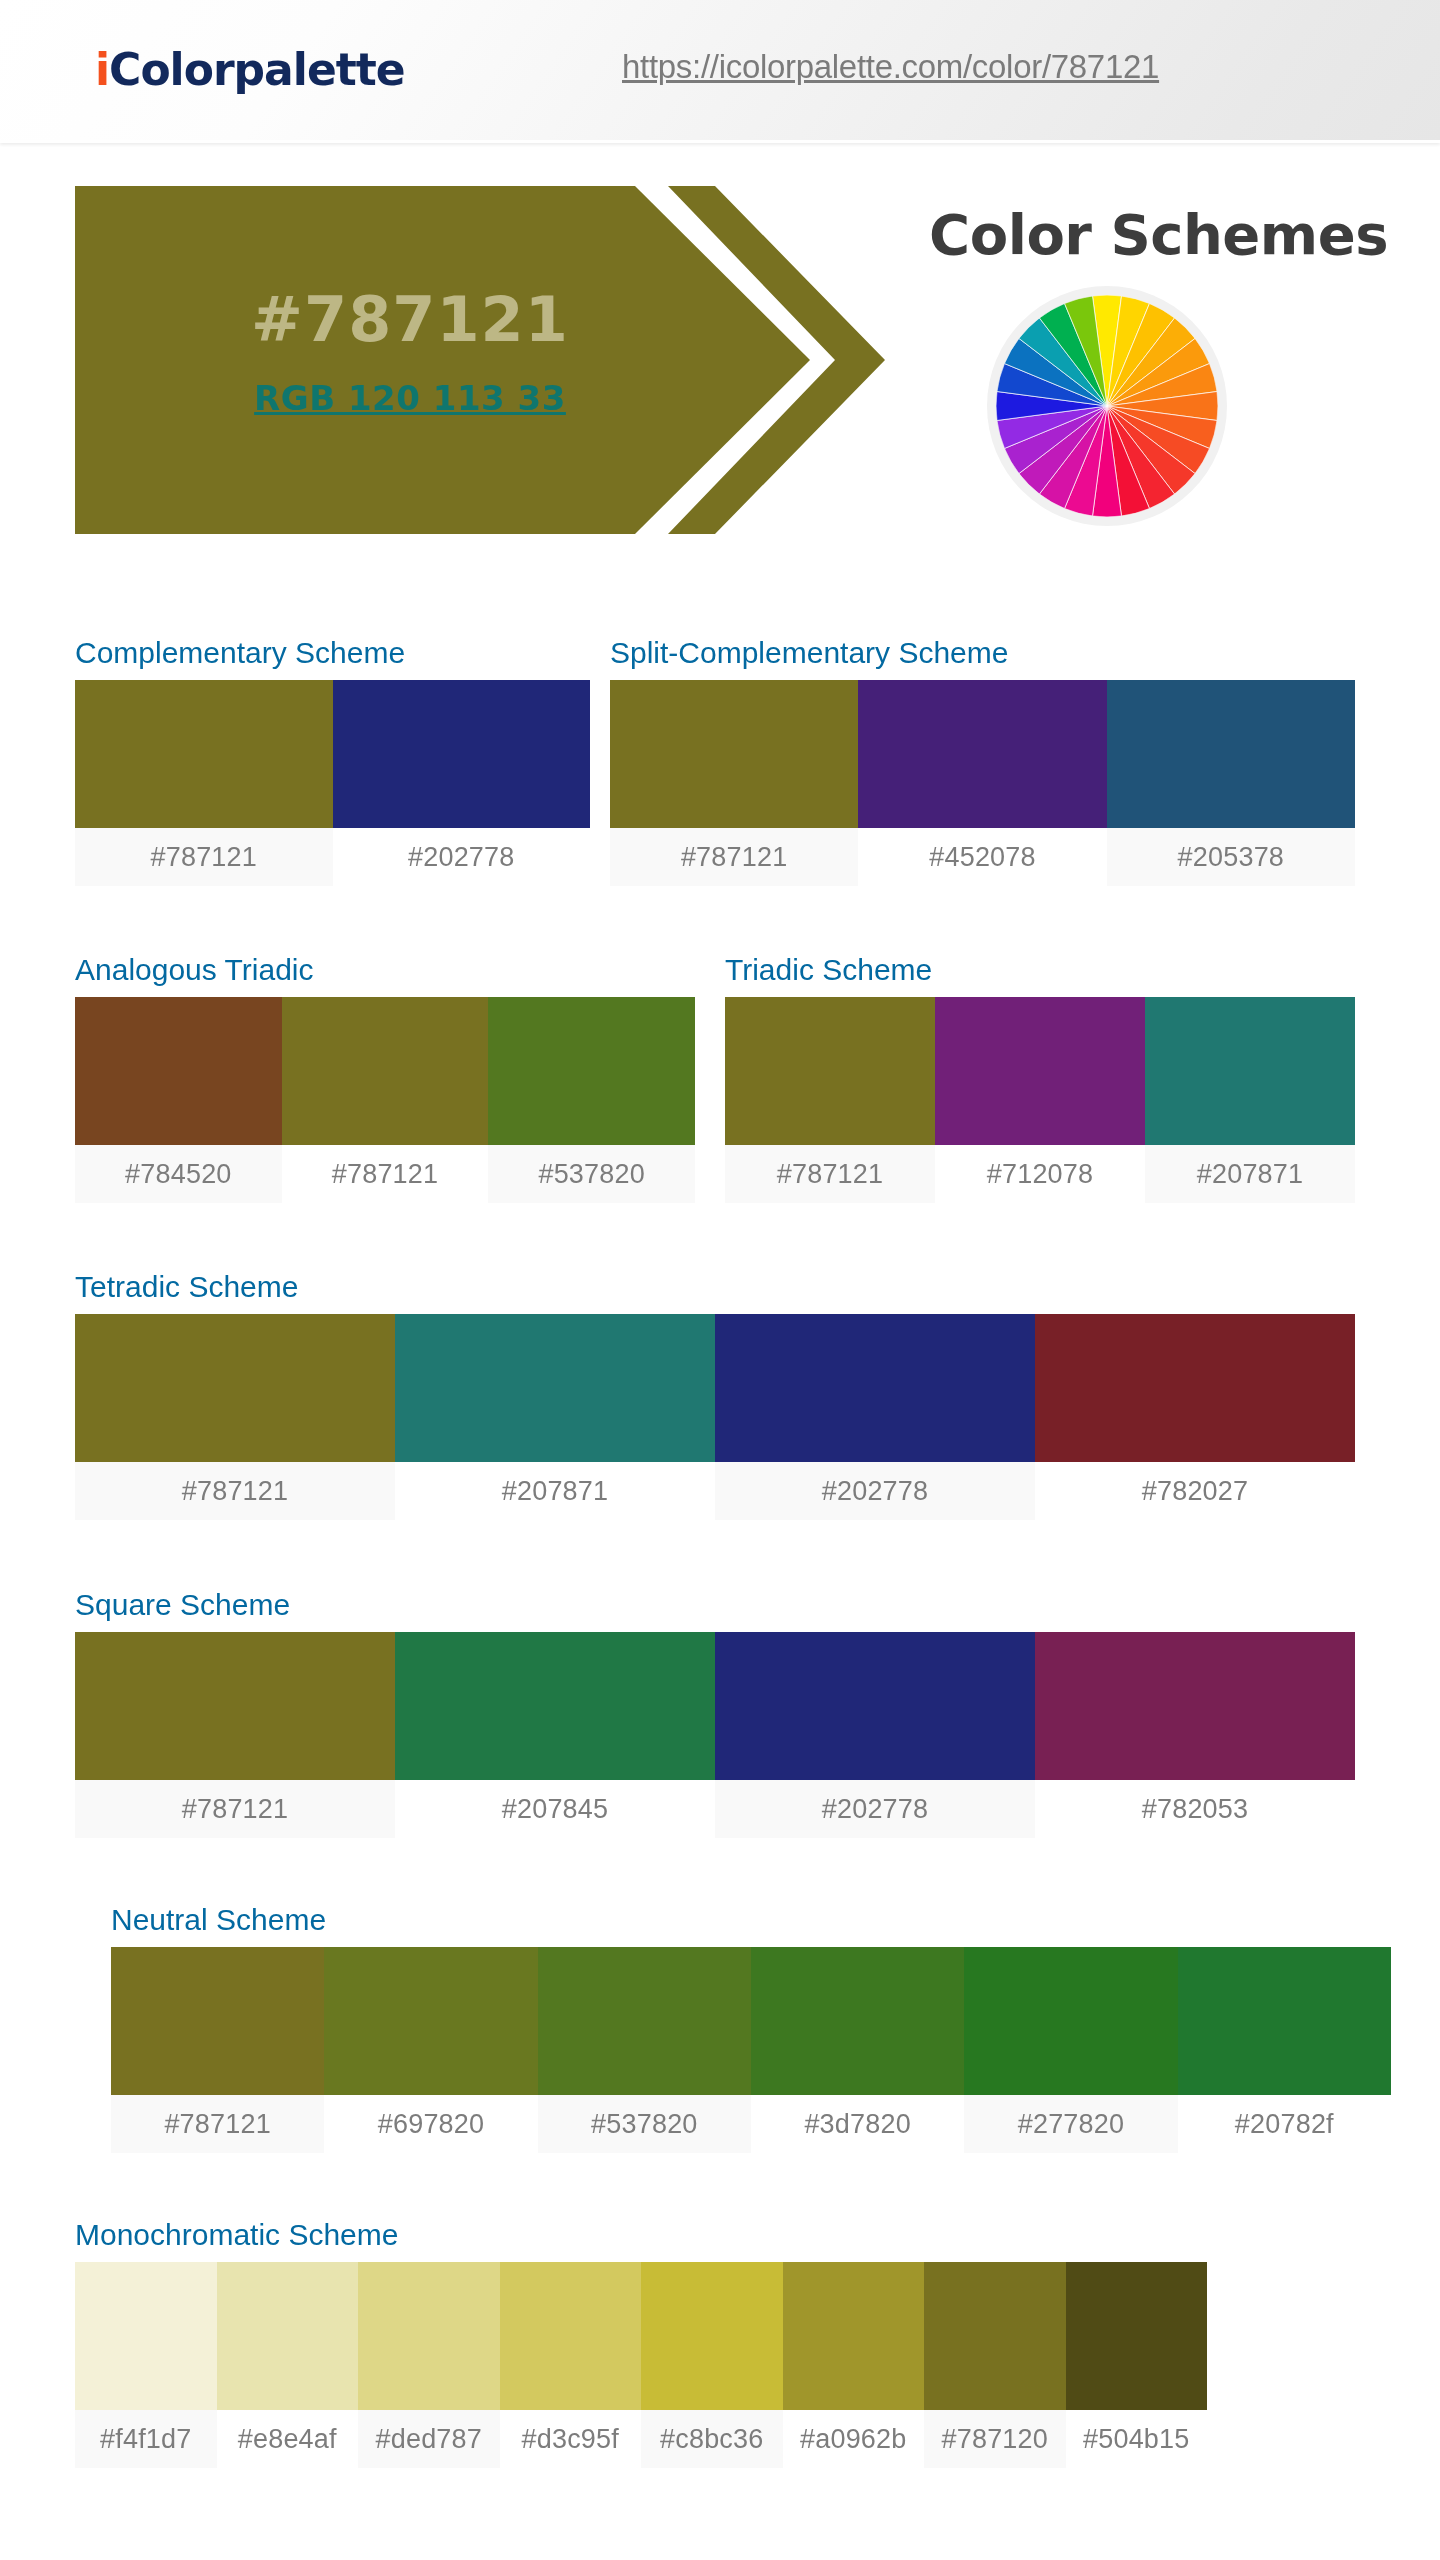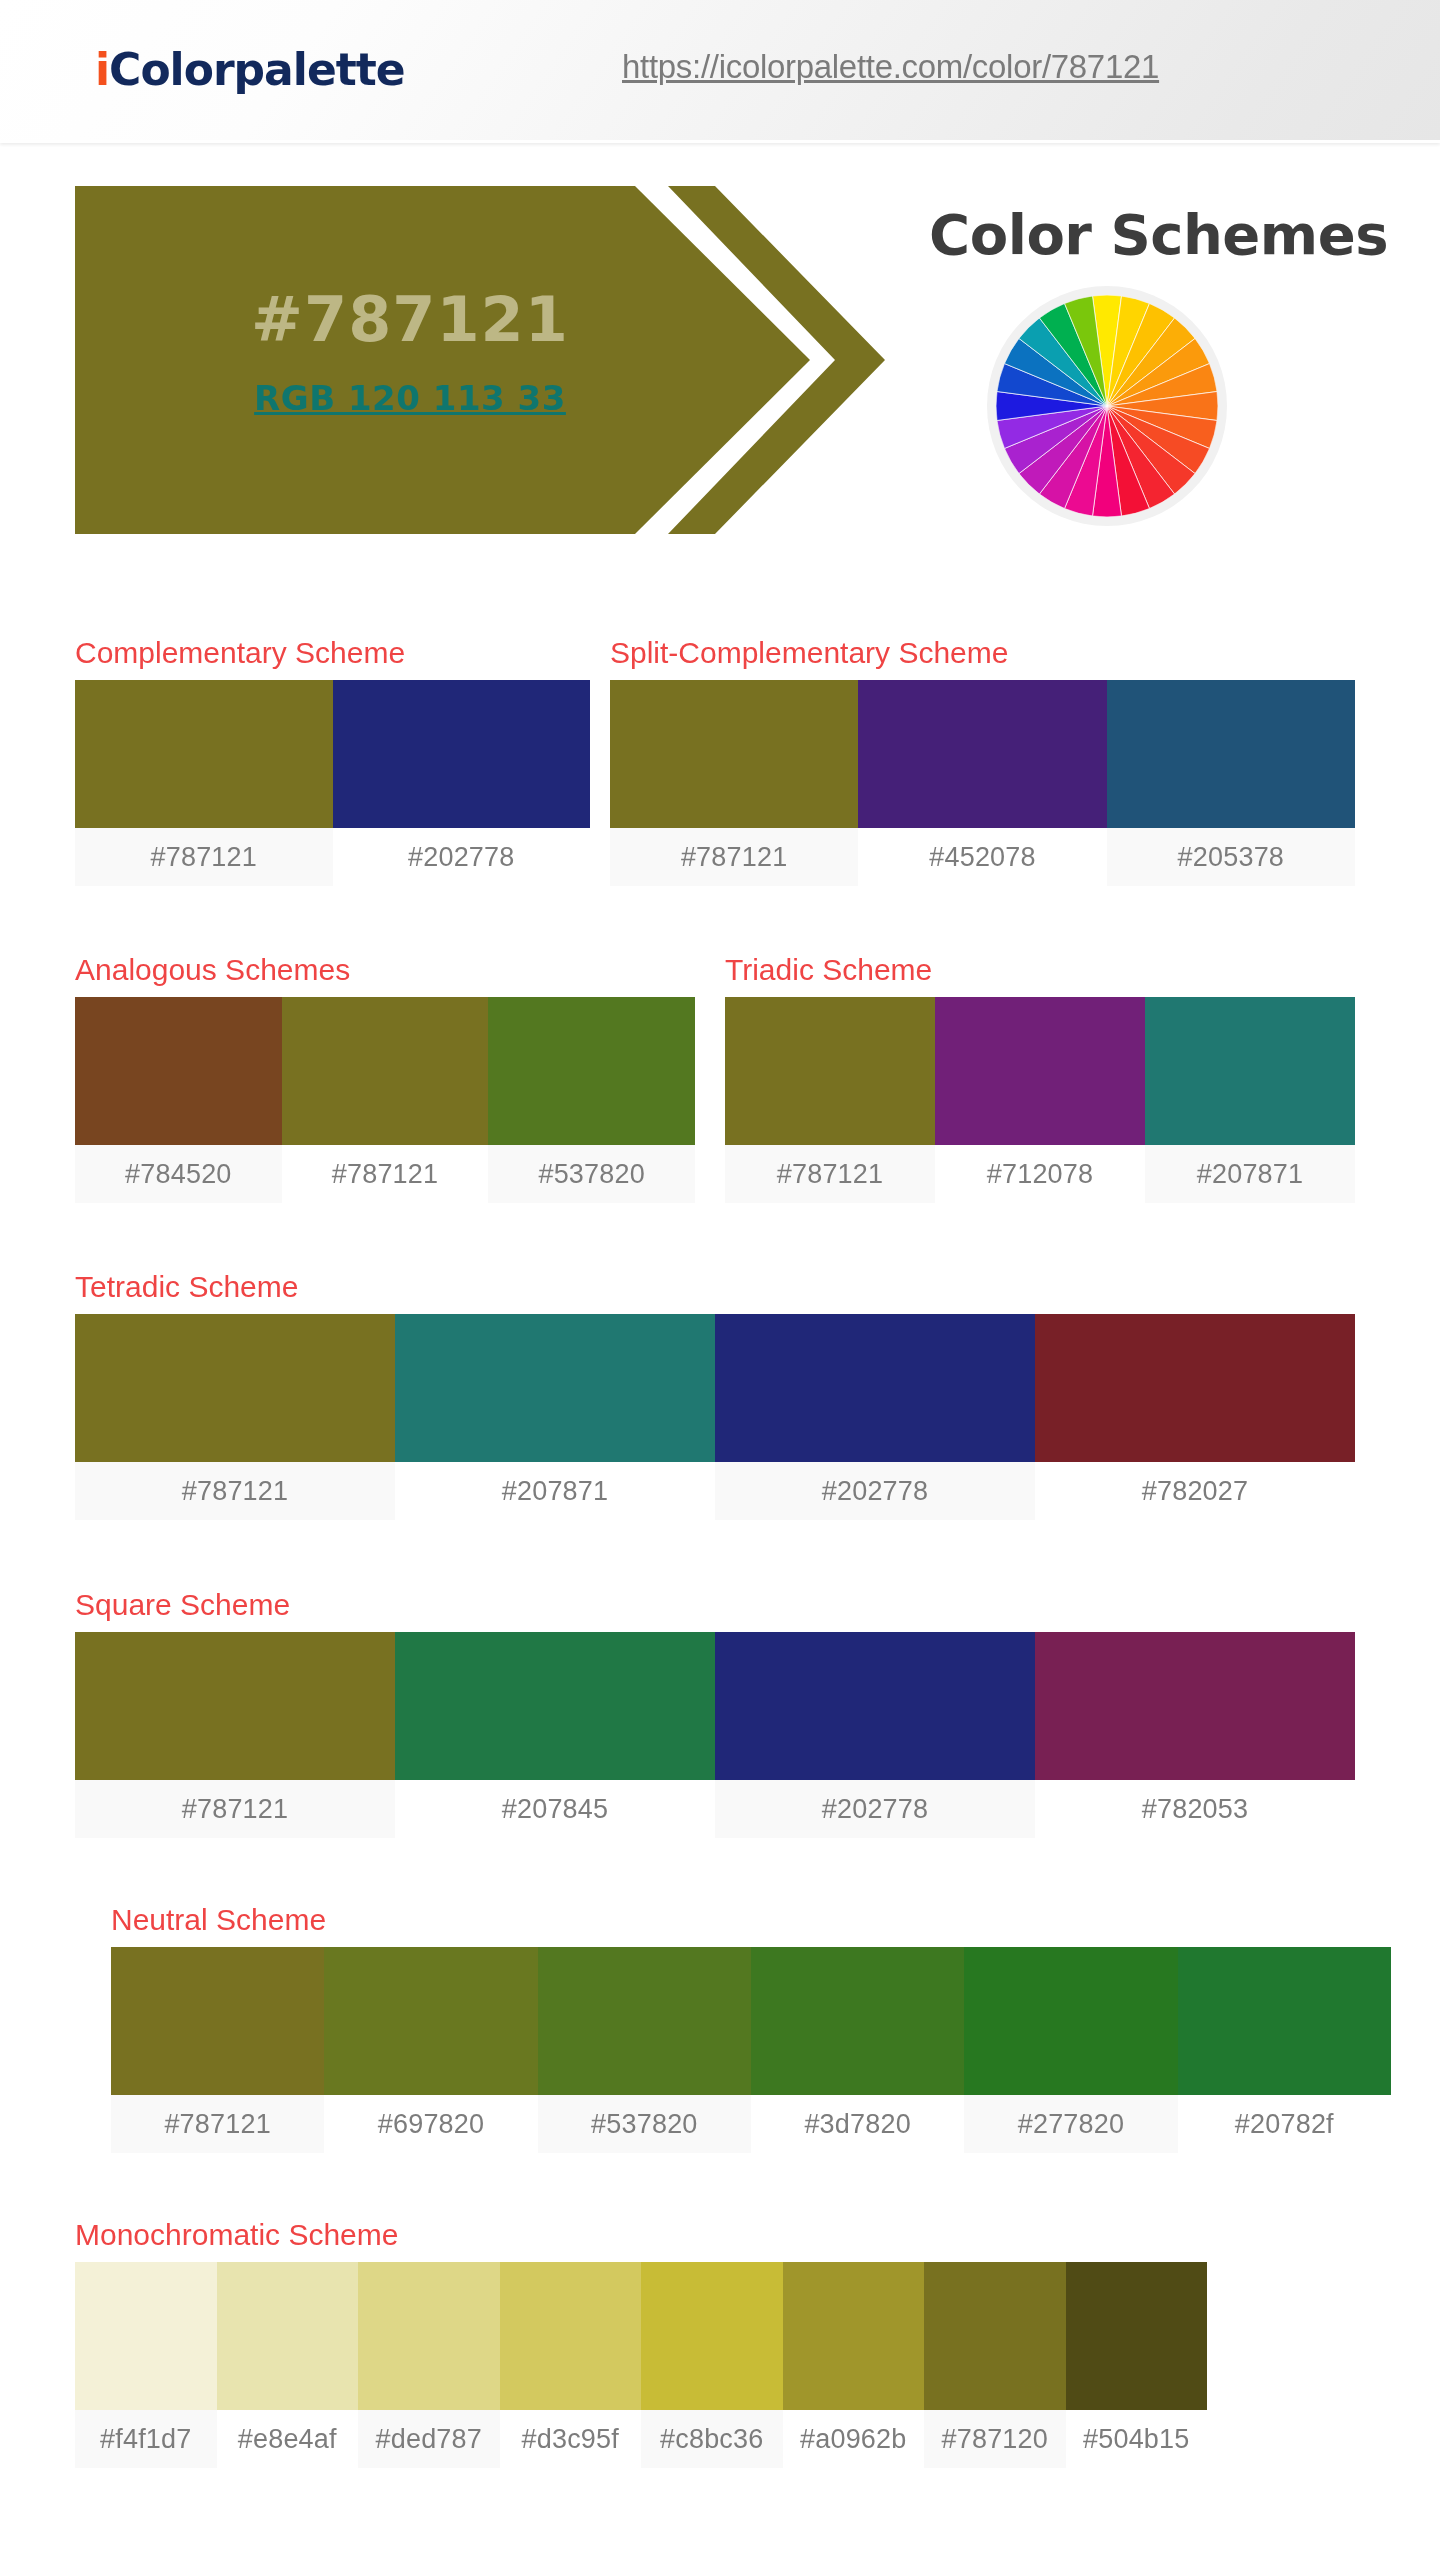--- a/index.html
+++ b/index.html
@@ -116,21 +116,21 @@
     overflow: hidden;
   }
   .wheel svg { display: block; }
 
   
   .scheme {
     position: absolute;
   }
   .scheme-title {
     font-size: 30px;
-    color: #ef4444;
+    color: #0369a1;
     font-weight: 400;
     letter-spacing: 0px;
     white-space: nowrap;
     margin-bottom: 10px;
   }
   .swatch-row {
     display: flex;
     width: 100%;
     height: 148px;
   }
@@ -241,21 +241,21 @@
       <div class="swatch" style="background: rgb(32, 83, 120);"></div>
     </div>
   <div class="label-row">
       <div class="label-cell shaded">#787121</div>
       <div class="label-cell plain">#452078</div>
       <div class="label-cell shaded">#205378</div>
     </div>
 </div>
 
 <div class="scheme" id="sec-analogous">
-  <div class="scheme-title">Analogous Schemes</div>
+  <div class="scheme-title">Analogous Triadic</div>
   <div class="swatch-row">
       <div class="swatch" style="background: rgb(120, 69, 32);"></div>
       <div class="swatch" style="background: rgb(120, 113, 33);"></div>
       <div class="swatch" style="background: rgb(83, 120, 32);"></div>
     </div>
   <div class="label-row">
       <div class="label-cell shaded">#784520</div>
       <div class="label-cell plain">#787121</div>
       <div class="label-cell shaded">#537820</div>
     </div>

